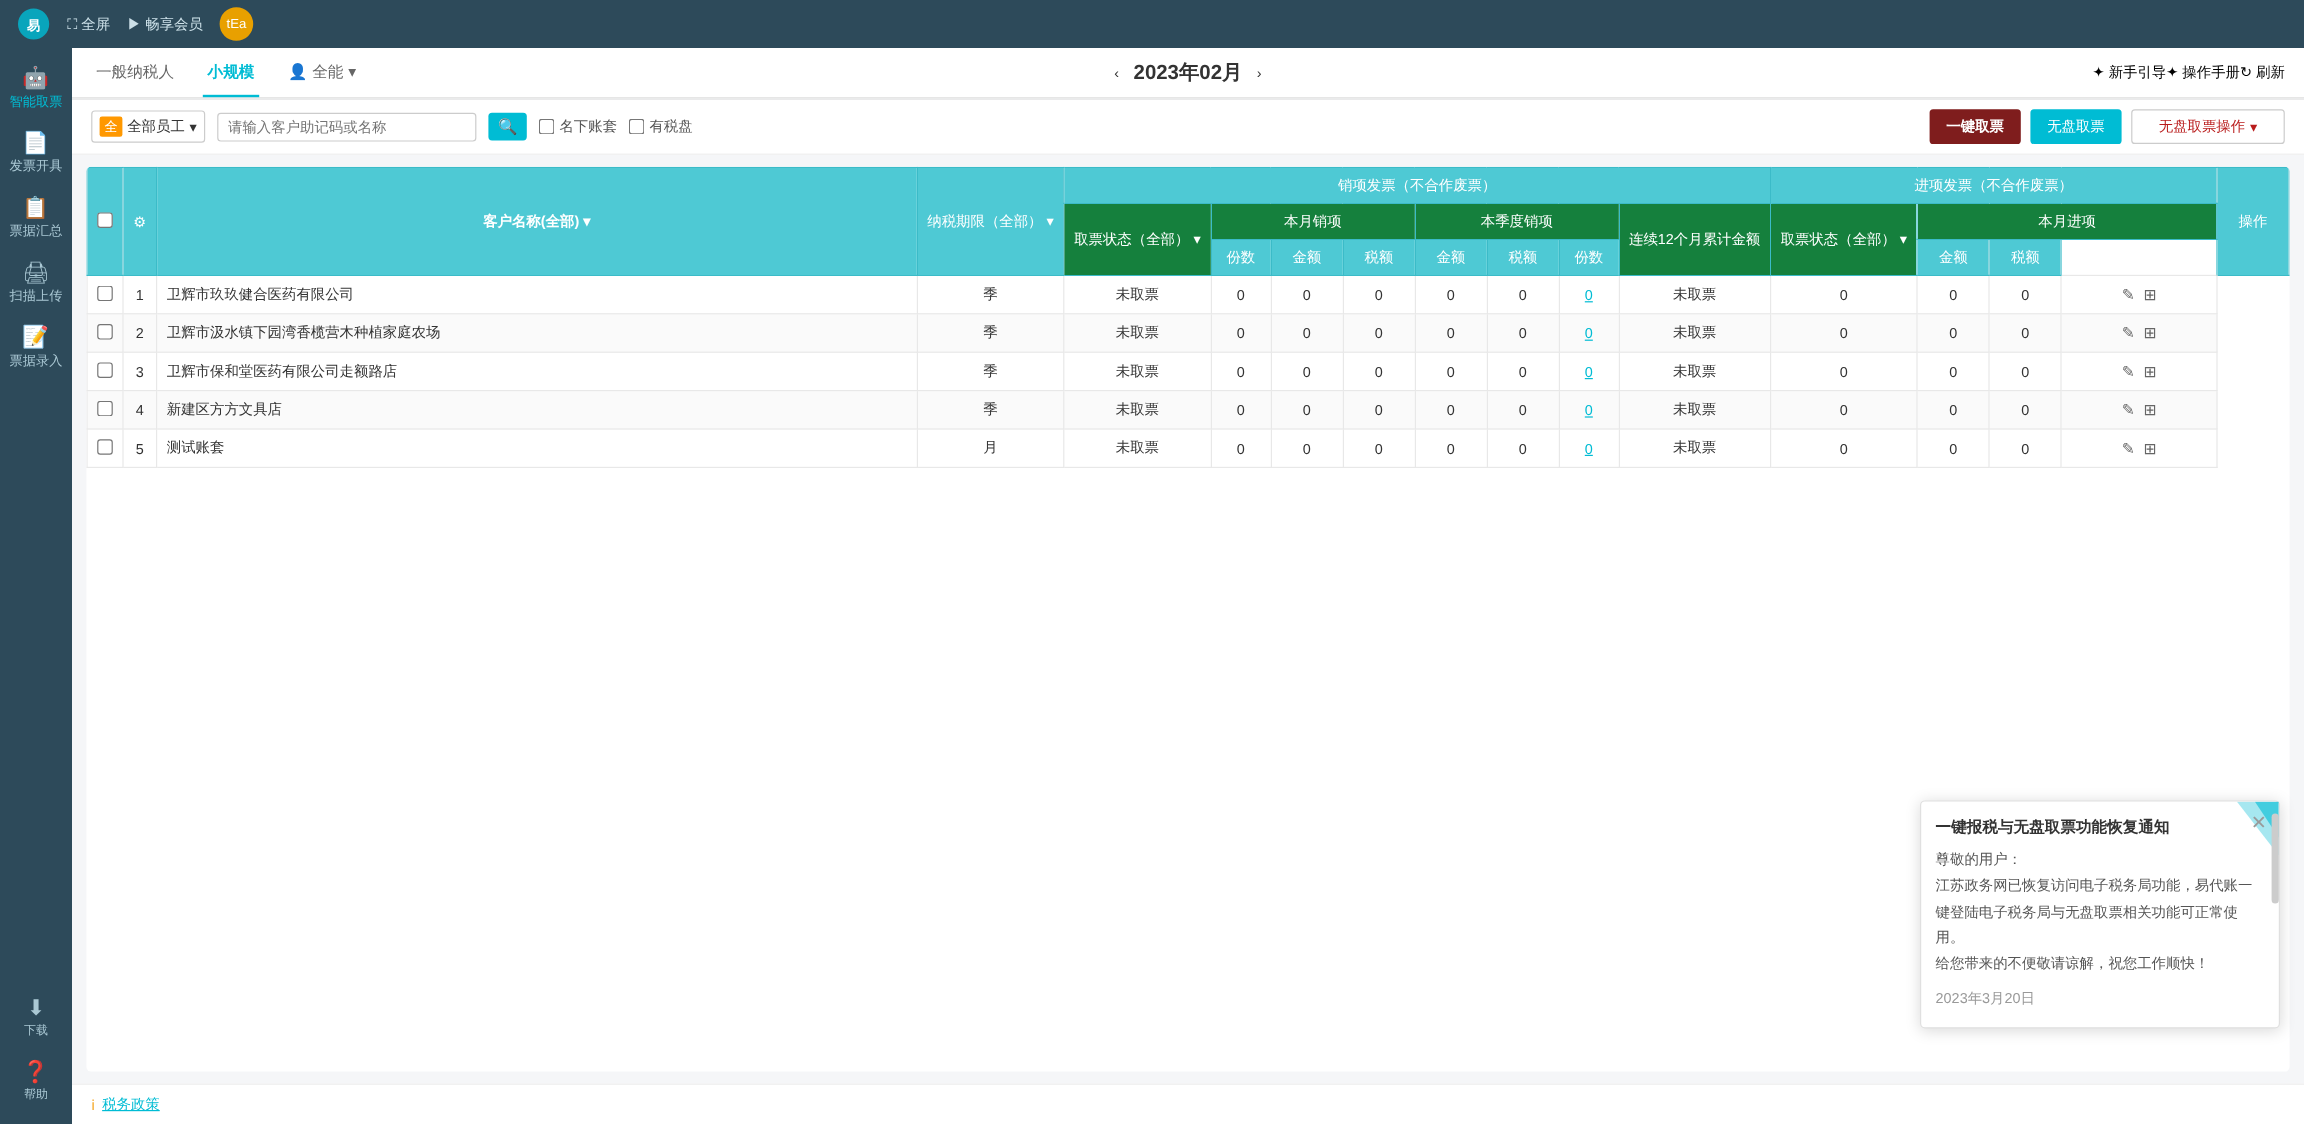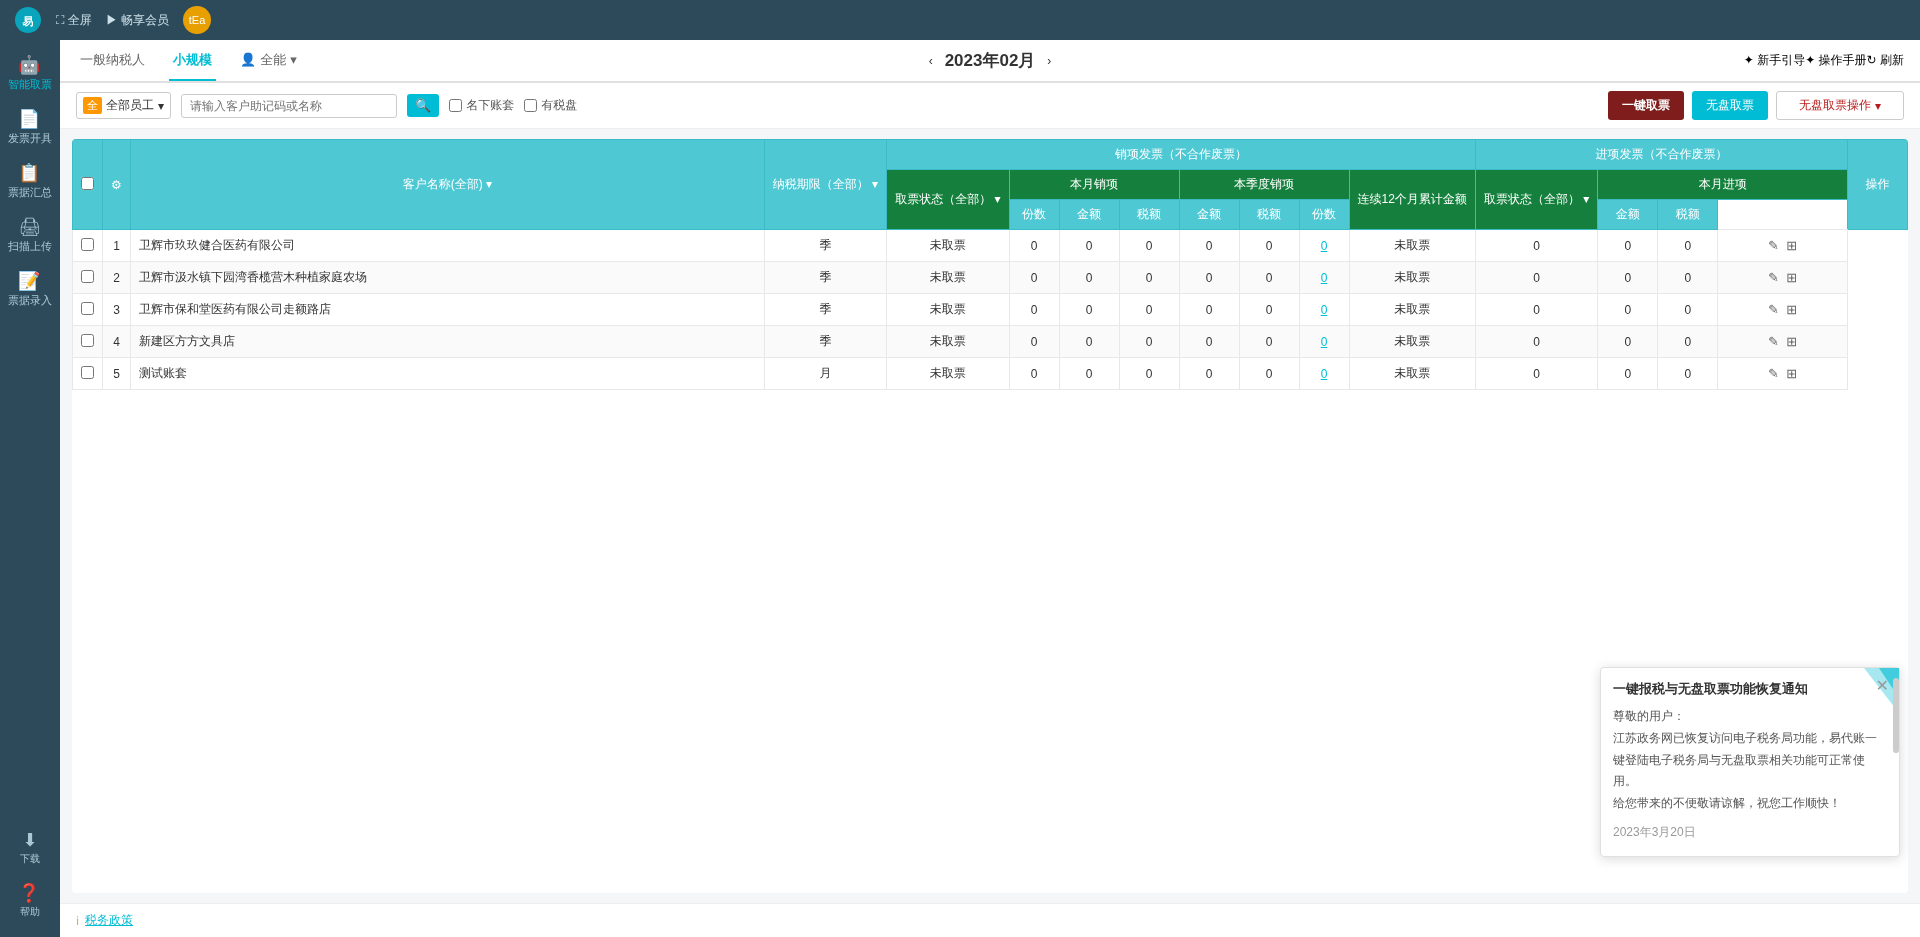--- a/index.html
+++ b/index.html
@@ -422,21 +422,21 @@
     <div class="table-wrapper">
       <table>
         <thead>
           <tr>
             <th rowspan="3" style="width:30px;">
               <input type="checkbox" style="">
             </th>
             <th rowspan="3" style="width:28px;">
               <span>⚙</span>
             </th>
-            <th rowspan="3" style="min-width:120px;">
+            <th rowspan="3" style="min-width:120px;font-weight:bold;">
               客户名称(全部) <span>▾</span>
             </th>
             <th rowspan="3" style="width:70px;">
               纳税期限（全部） <span>▾</span>
             </th>
             <th colspan="8">销项发票（不合作废票）</th>
             <th colspan="5">进项发票（不合作废票）</th>
             <th rowspan="3" style="width:60px;">操作</th>
           </tr>
           <tr class="row2">

